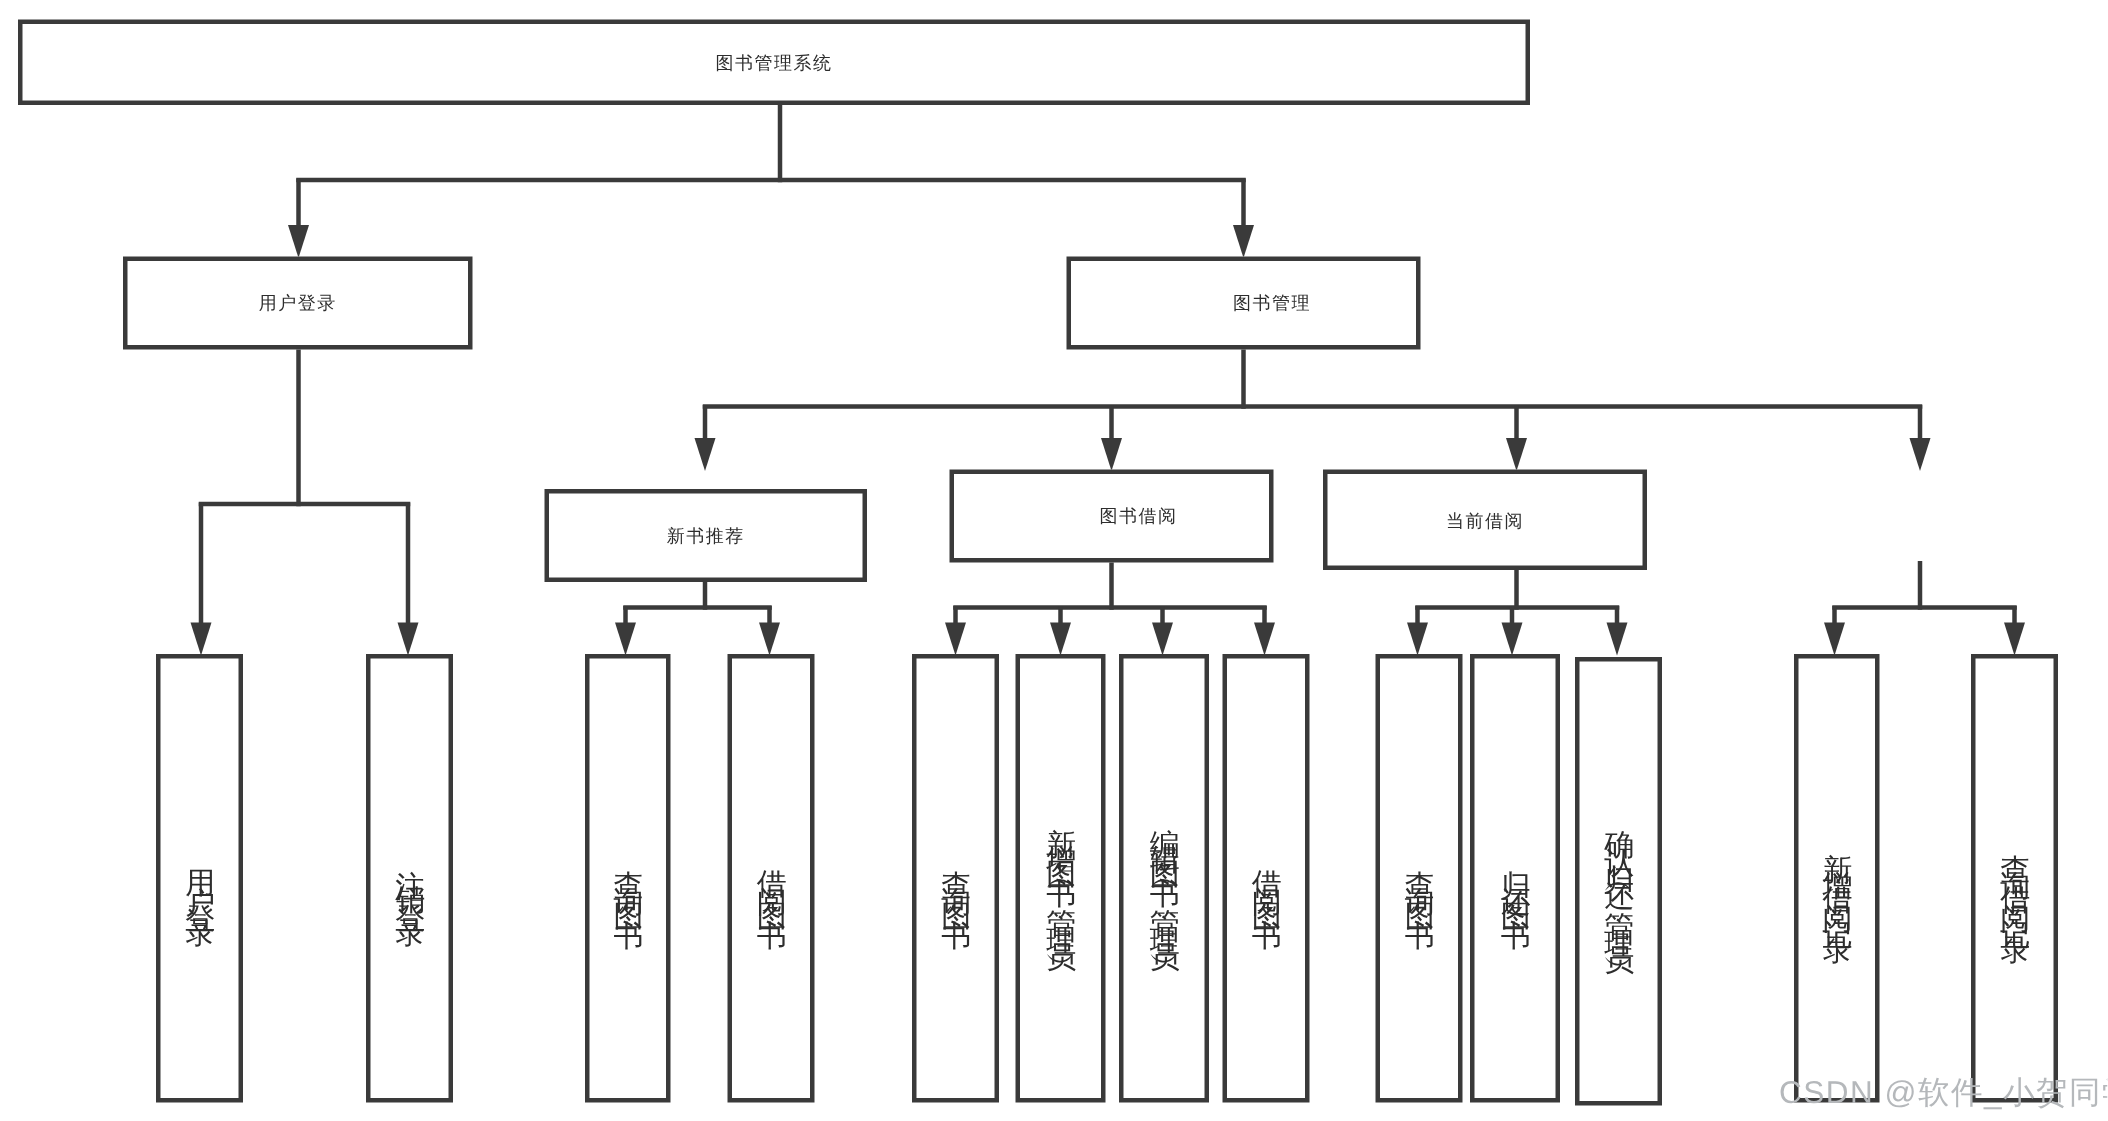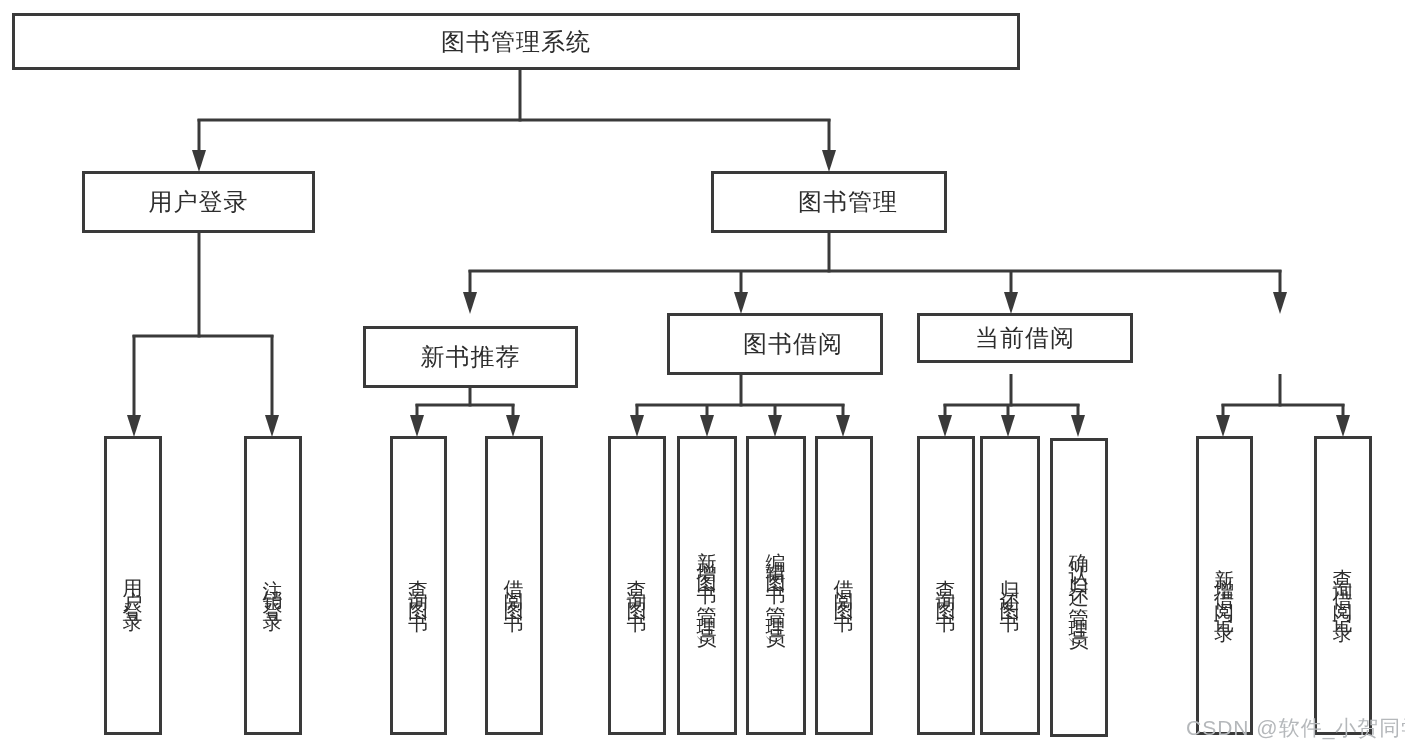--- a/index.html
+++ b/index.html
@@ -23,21 +23,21 @@
   }
   .node {
     position: absolute;
     box-sizing: border-box;
     background: #ffffff;
     border: 3px solid #3a3a3a;
     color: #2d2d2d;
     display: flex;
     align-items: center;
     justify-content: center;
-    font-size: 24px;
+    font-size: 12px;
     letter-spacing: 1px;
     z-index: 2;
     line-height: 1;
   }
   .vnode {
     writing-mode: vertical-rl;
     text-orientation: mixed;
     letter-spacing: 11px;
     font-size: 20px;
   }
@@ -125,22 +125,22 @@
       <polygon points="1336,415 1350,415 1343,437"></polygon>
     </g>
   </svg>
 
   <div class="node" style="left:12px; top:13px; width:1008px; height:57px;">图书管理系统</div>
 
   <div class="node" style="left:82px; top:171px; width:233px; height:62px;">用户登录</div>
   <div class="node" style="left:711px; top:171px; width:236px; height:62px;padding-left:38px;">图书管理</div>
 
   <div class="node" style="left:363px; top:326px; width:215px; height:62px;">新书推荐</div>
-  <div class="node" style="left:667px; top:313px; width:216px; height:62px;padding-left:36px;">图书借阅</div>
-  <div class="node" style="left:917px; top:313px; width:216px; height:50px;">当前借阅</div>
+  <div class="node" style="left:633px; top:313px; width:216px; height:62px;padding-left:36px;">图书借阅</div>
+  <div class="node" style="left:882px; top:313px; width:216px; height:67px;">当前借阅</div>
 
   <div class="node vnode" style="left:104px; top:436px; width:58px; height:299px;">用户登录</div>
   <div class="node vnode" style="left:244px; top:436px; width:58px; height:299px;">注销登录</div>
 
   <div class="node vnode" style="left:390px; top:436px; width:57px; height:299px;">查询图书</div>
   <div class="node vnode" style="left:485px; top:436px; width:58px; height:299px;">借阅图书</div>
 
   <div class="node vnode" style="left:608px; top:436px; width:58px; height:299px;">查询图书</div>
   <div class="node vnode" style="left:677px; top:436px; width:60px; height:299px;">新增图书（管理员）</div>
   <div class="node vnode" style="left:746px; top:436px; width:60px; height:299px;">编辑图书（管理员）</div>

